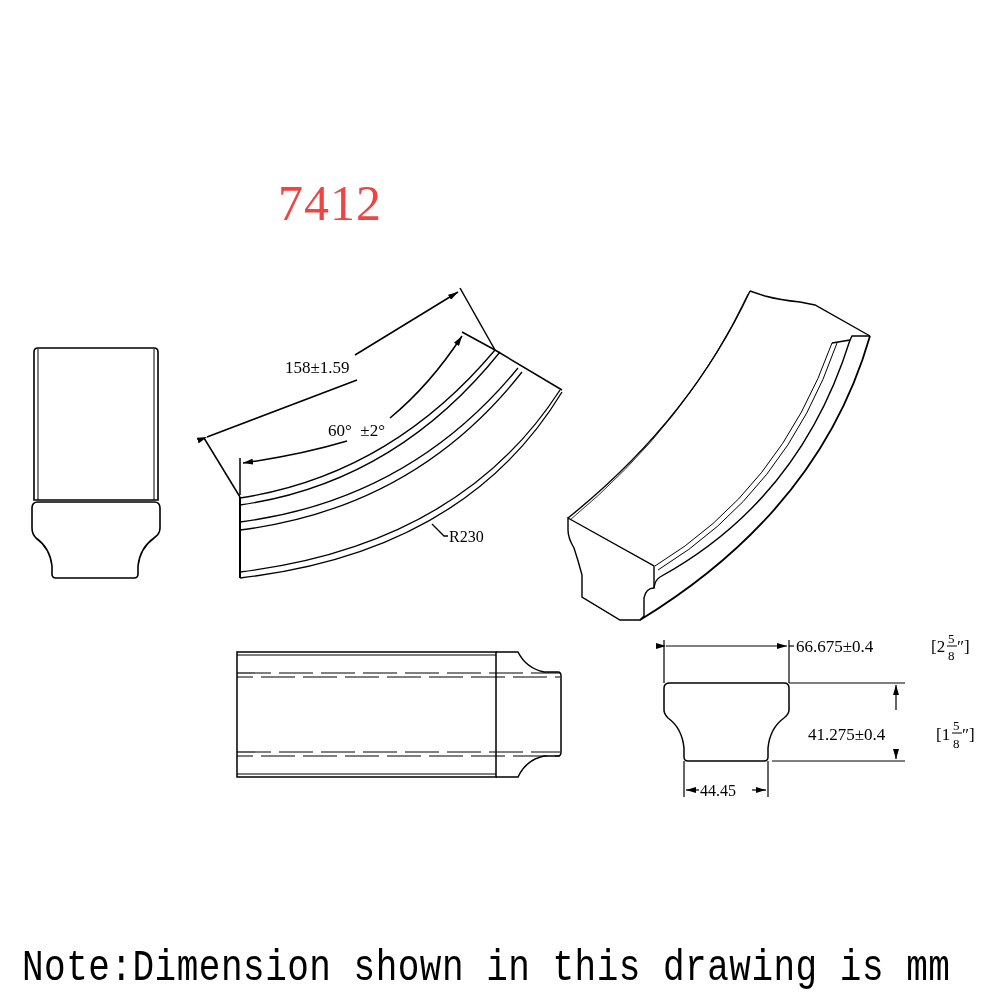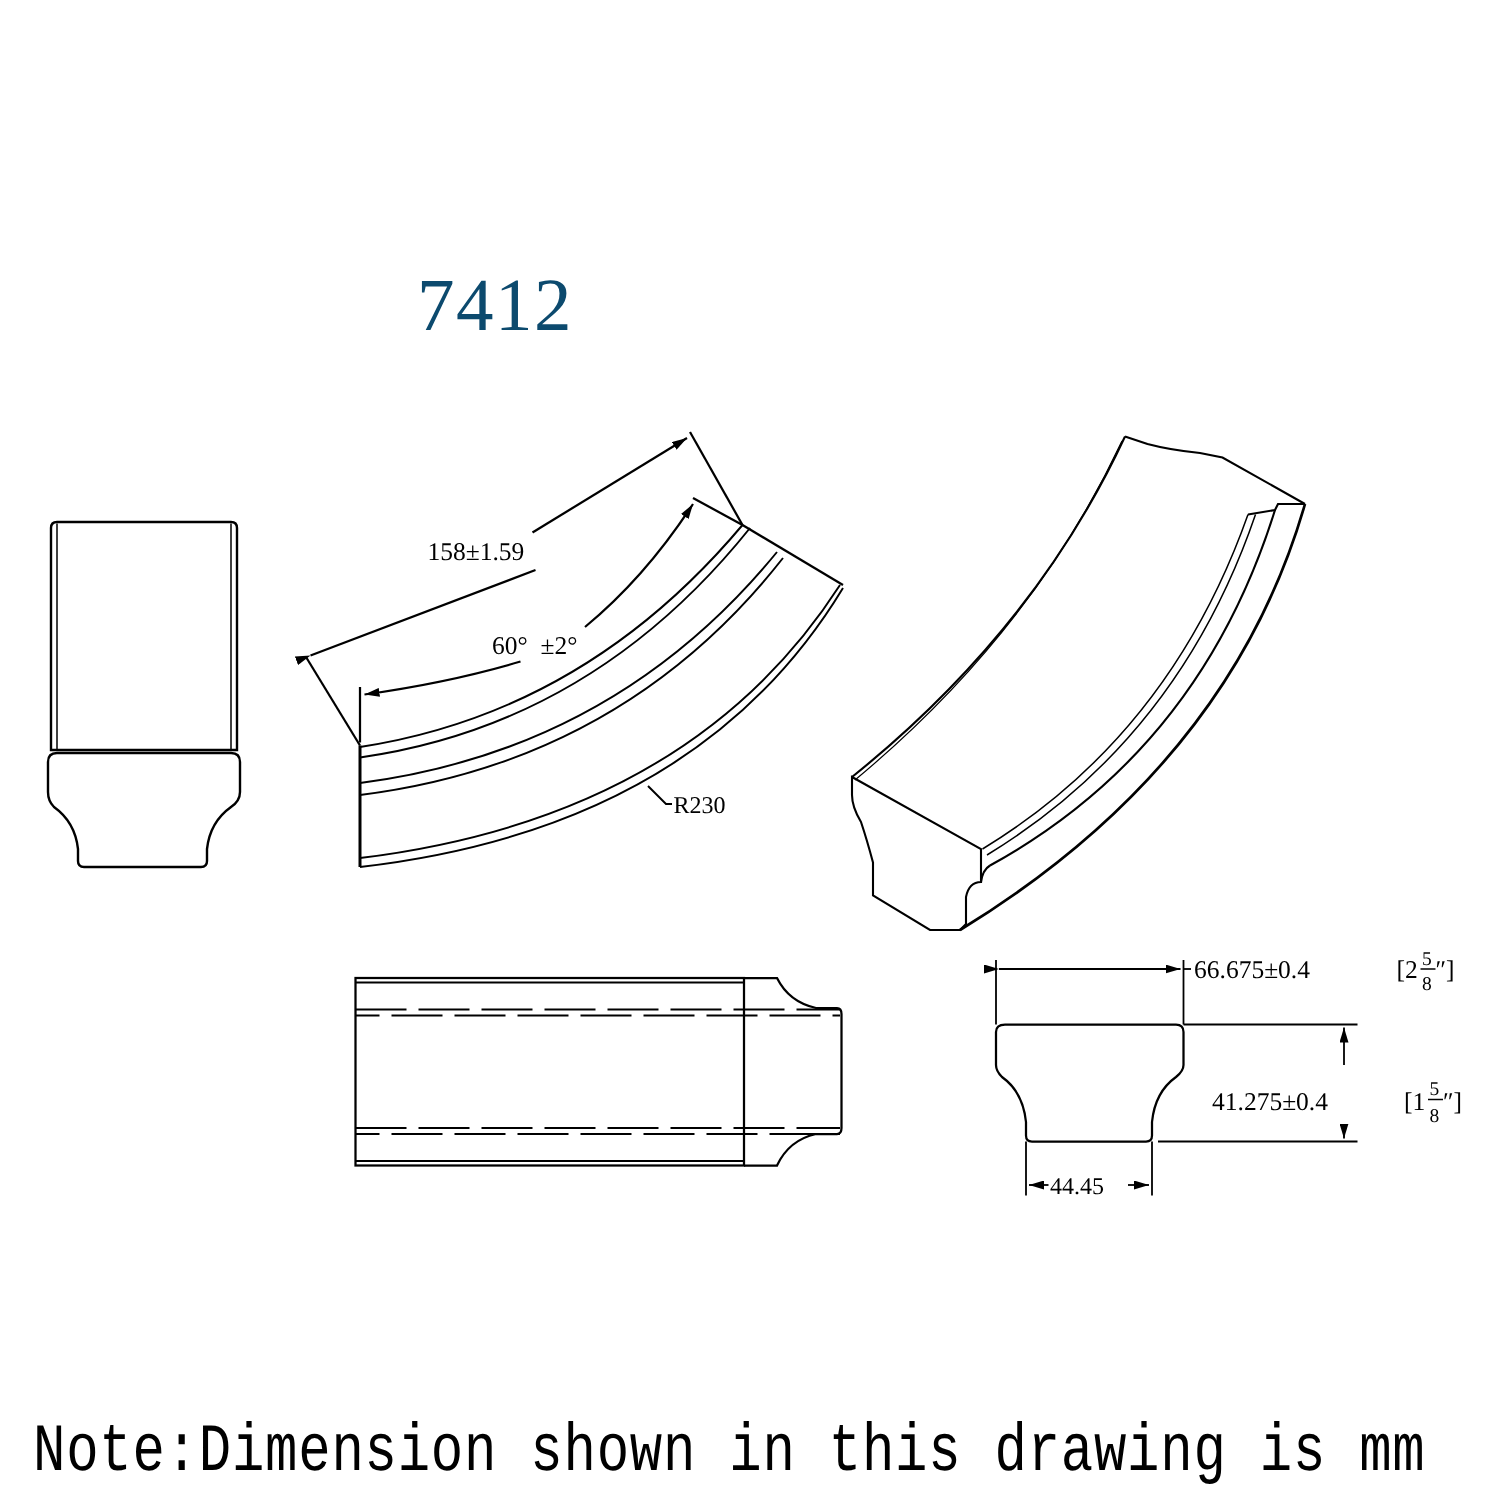--- a/index.html
+++ b/index.html
@@ -1,17 +1,17 @@
 <!DOCTYPE html>
 <html><head>
 <meta charset="utf-8">
 <style>
   html, body { margin: 0; padding: 0; background: #ffffff; }
   body { width: 1000px; height: 1000px; position: relative; overflow: hidden; font-family: "DejaVu Serif", serif; }
-  .title { position: absolute; left: 278px; top: 178px; font-family: "Liberation Serif", serif; font-size: 50px; color: #0c4a6e; line-height: 1; letter-spacing: 1px; }
+  .title { position: absolute; left: 278px; top: 178px; font-family: "Liberation Serif", serif; font-size: 50px; color: #ef4444; line-height: 1; letter-spacing: 1px; }
   svg.drawing { position: absolute; left: 0; top: 0; }
   .note { position: absolute; left: 22px; top: 946px; font-family: "Liberation Mono", monospace; font-size: 36px; color: #000; line-height: 1; transform: scaleY(1.25); transform-origin: left top; white-space: nowrap; letter-spacing: 0.5px; }
   svg text { font-family: "Liberation Serif", serif; fill: #000; }
 </style>
 </head>
 <body>
 
 <div class="title">7412</div>
 
 <svg class="drawing" width="1000" height="1000" viewBox="0 0 1000 1000">

